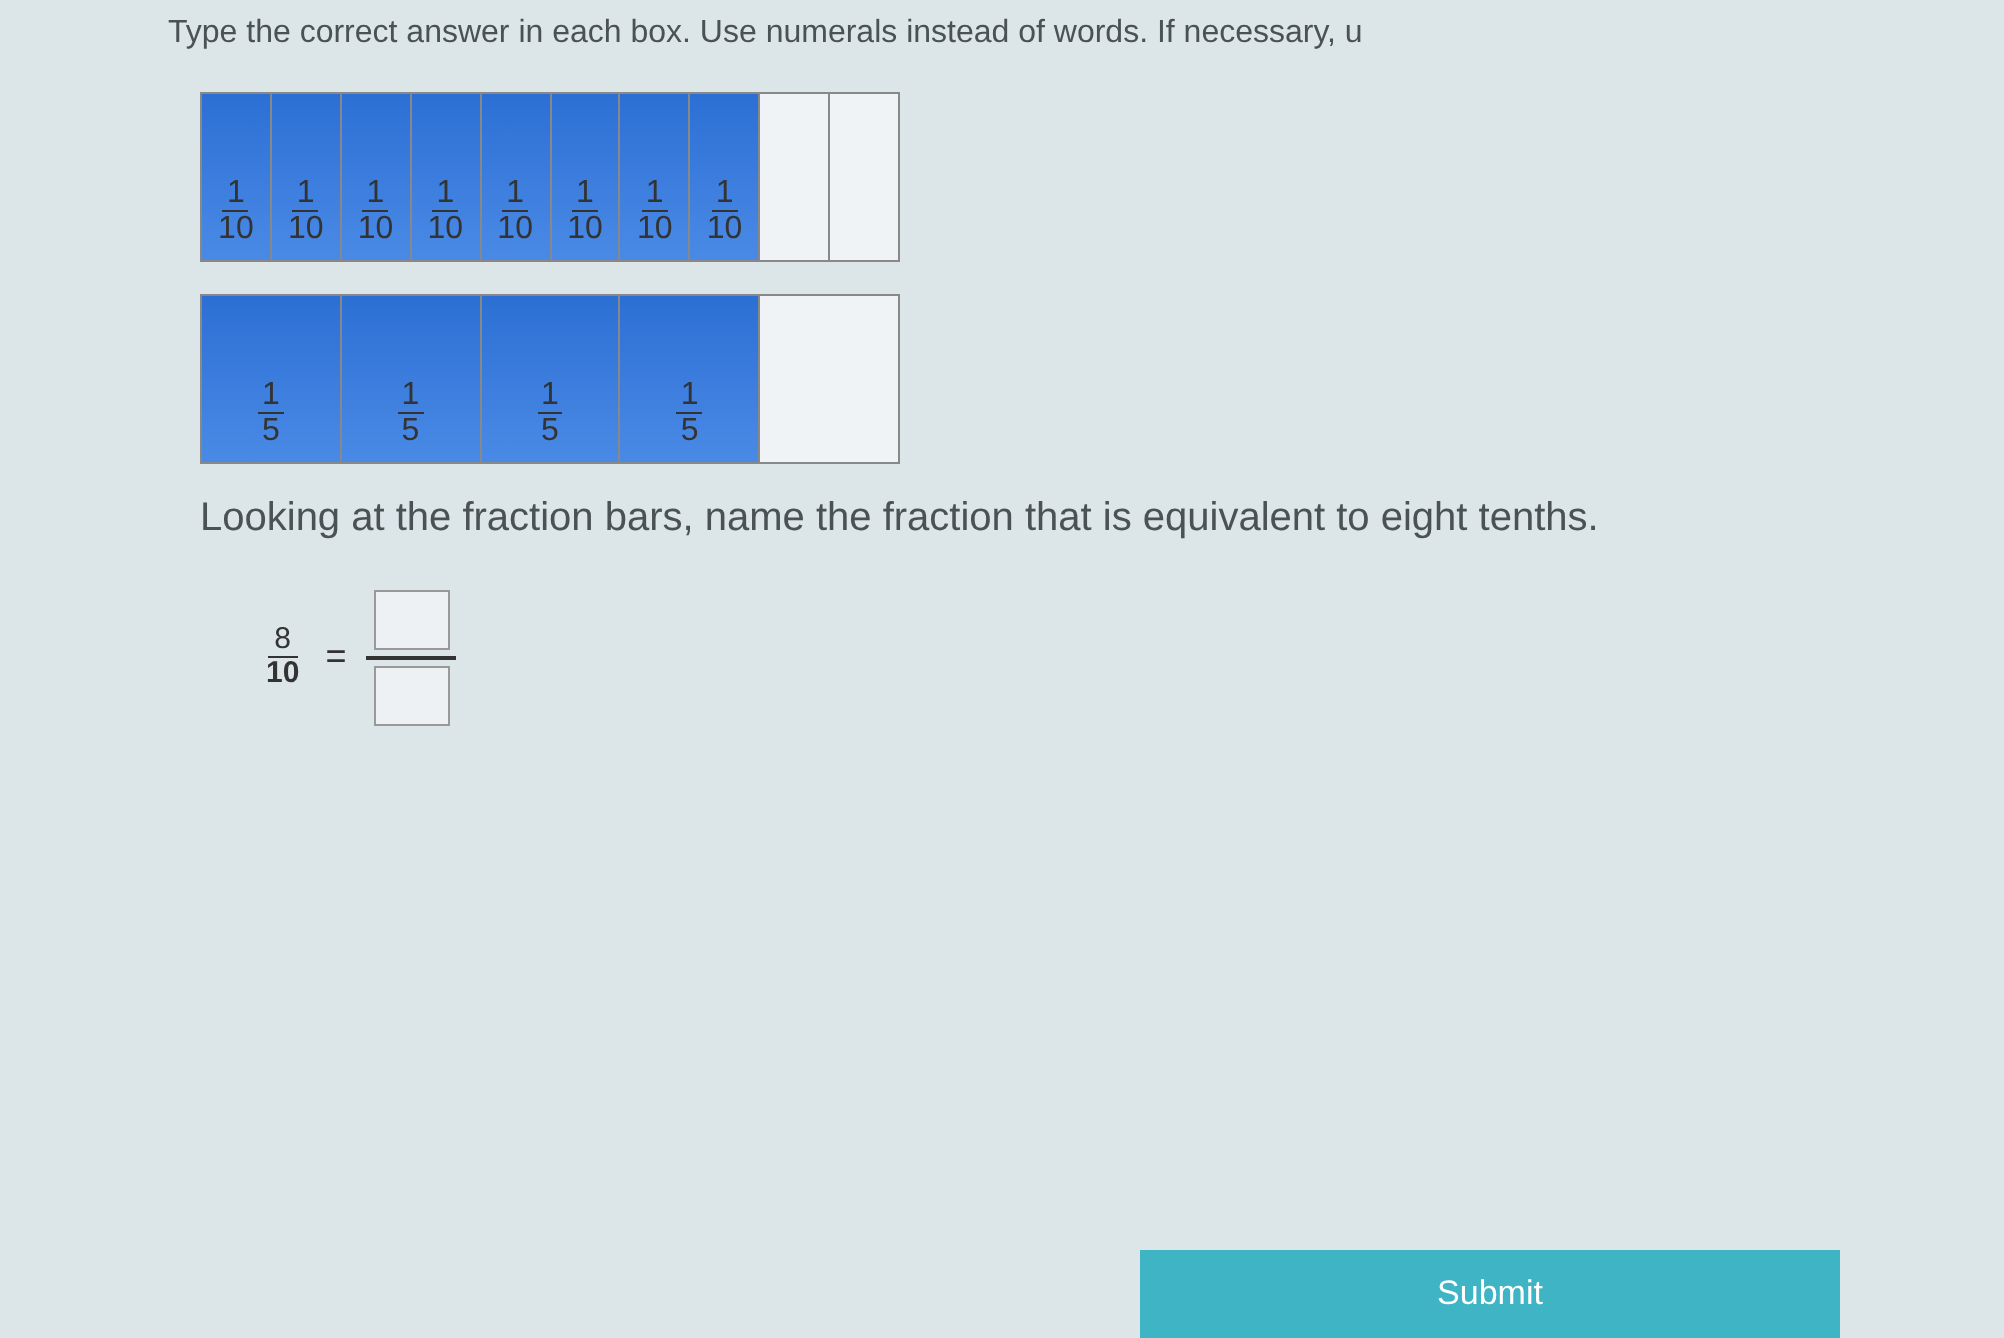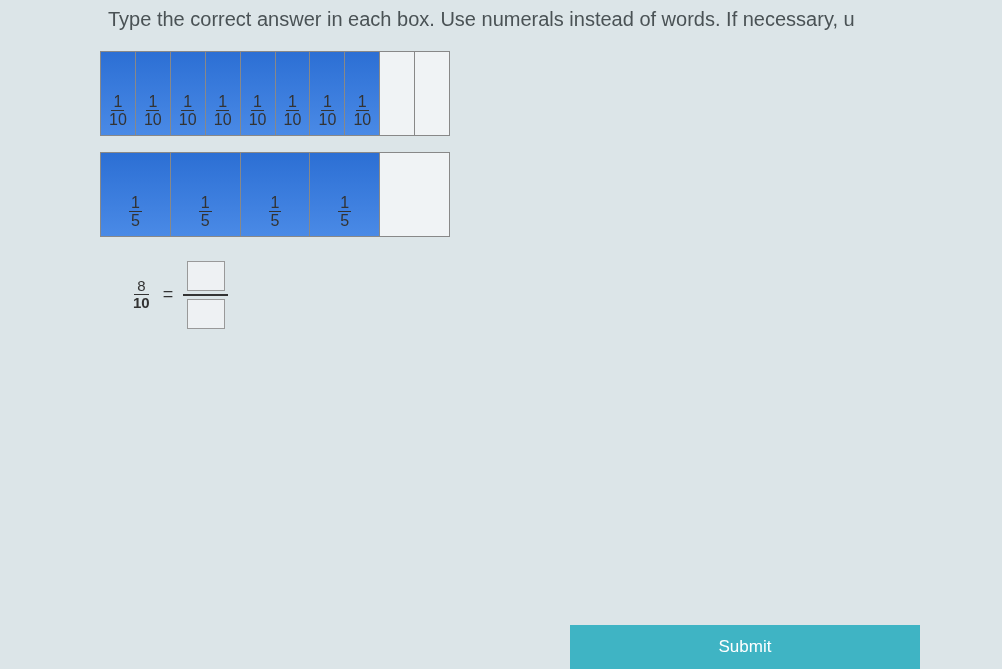--- a/index.html
+++ b/index.html
@@ -10,23 +10,22 @@
     body {
       font-family: Arial, sans-serif;
       background: #dce5e8;
       width: 1002px;
       height: 669px;
       position: relative;
       overflow: hidden;
     }
     .instruction {
       padding: 8px 26px 0 84px;
-      font-size: 20px;
+      font-size: 16px;
       color: #4a5255;
-      margin-left: 24px;
     }
     .content {
       padding: 20px 0 0 100px;
     }
     .fraction-bar-row {
       display: flex;
       margin-bottom: 16px;
     }
     .bar-container-10 {
       display: flex;
@@ -239,20 +238,21 @@
         <div class="cell-5 filled">
           <span class="frac">
             <span class="num">1</span>
             <span class="den">5</span>
           </span>
         </div>
         <div class="cell-5 empty"></div>
       </div>
   </div>
 
+  <div class="text-line">Looking at the fraction bars, name the fraction that is equivalent to eight tenths.</div>
 
   <div class="equation">
     <span class="lhs-frac">
       <span class="num">8</span>
       <span class="den">10</span>
     </span>
     <span class="equals">=</span>
     <span class="answer-frac">
       <input type="text" class="input-box" value="" style="">
       <span class="divider"></span>

